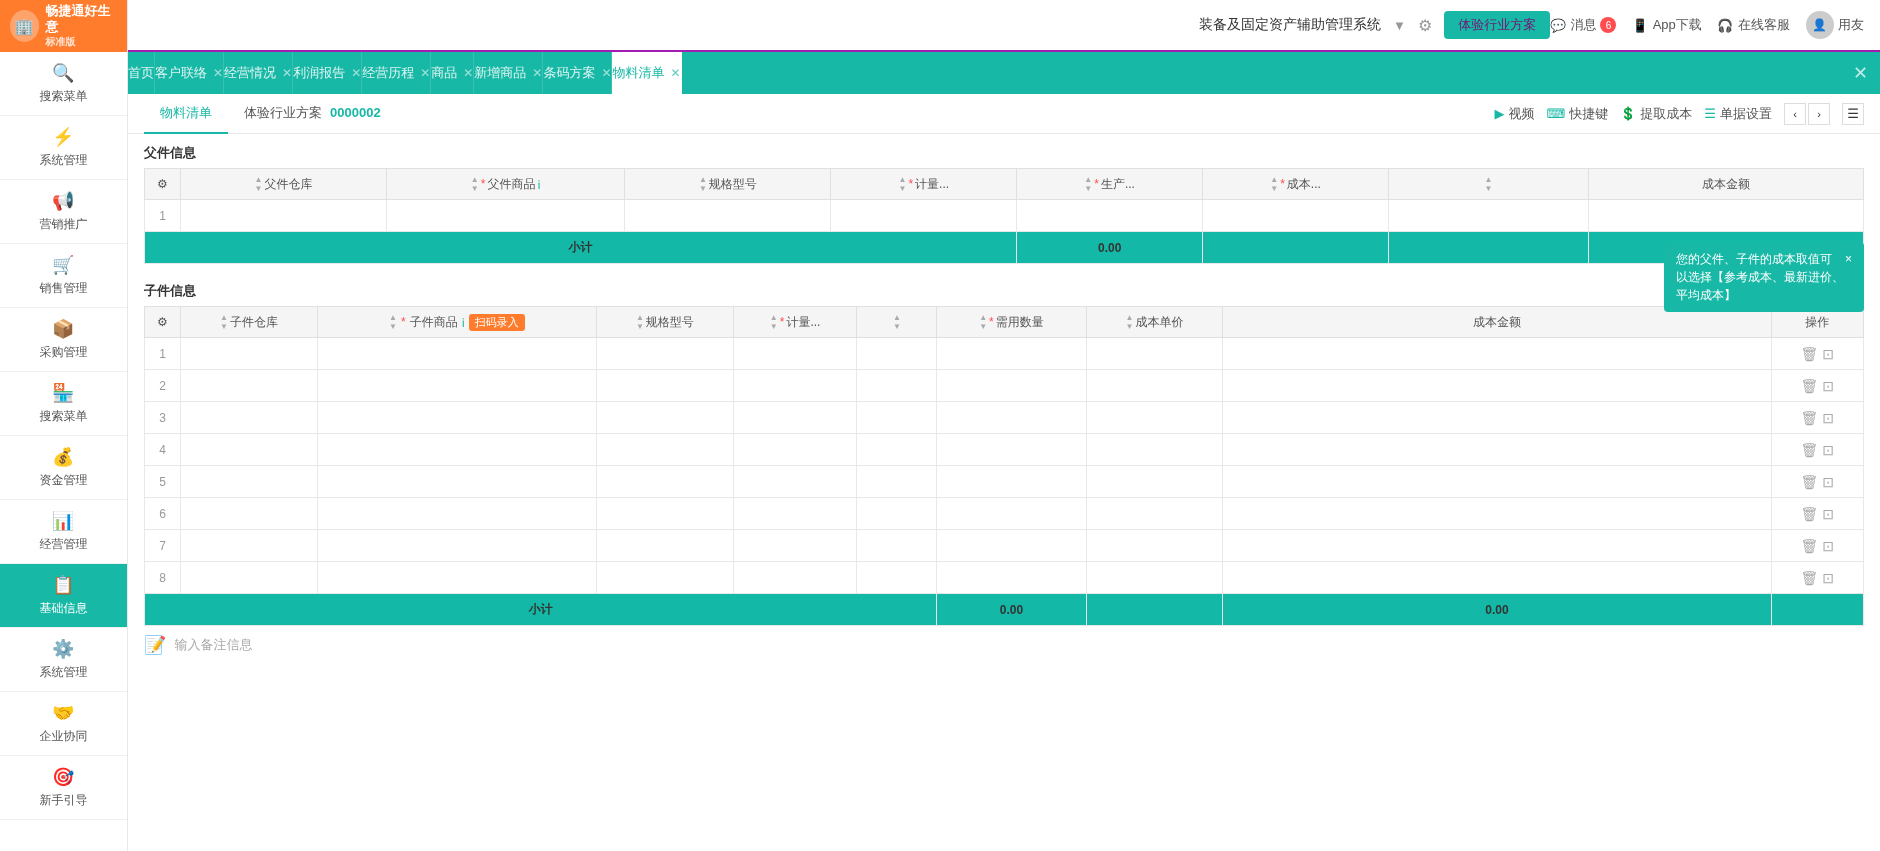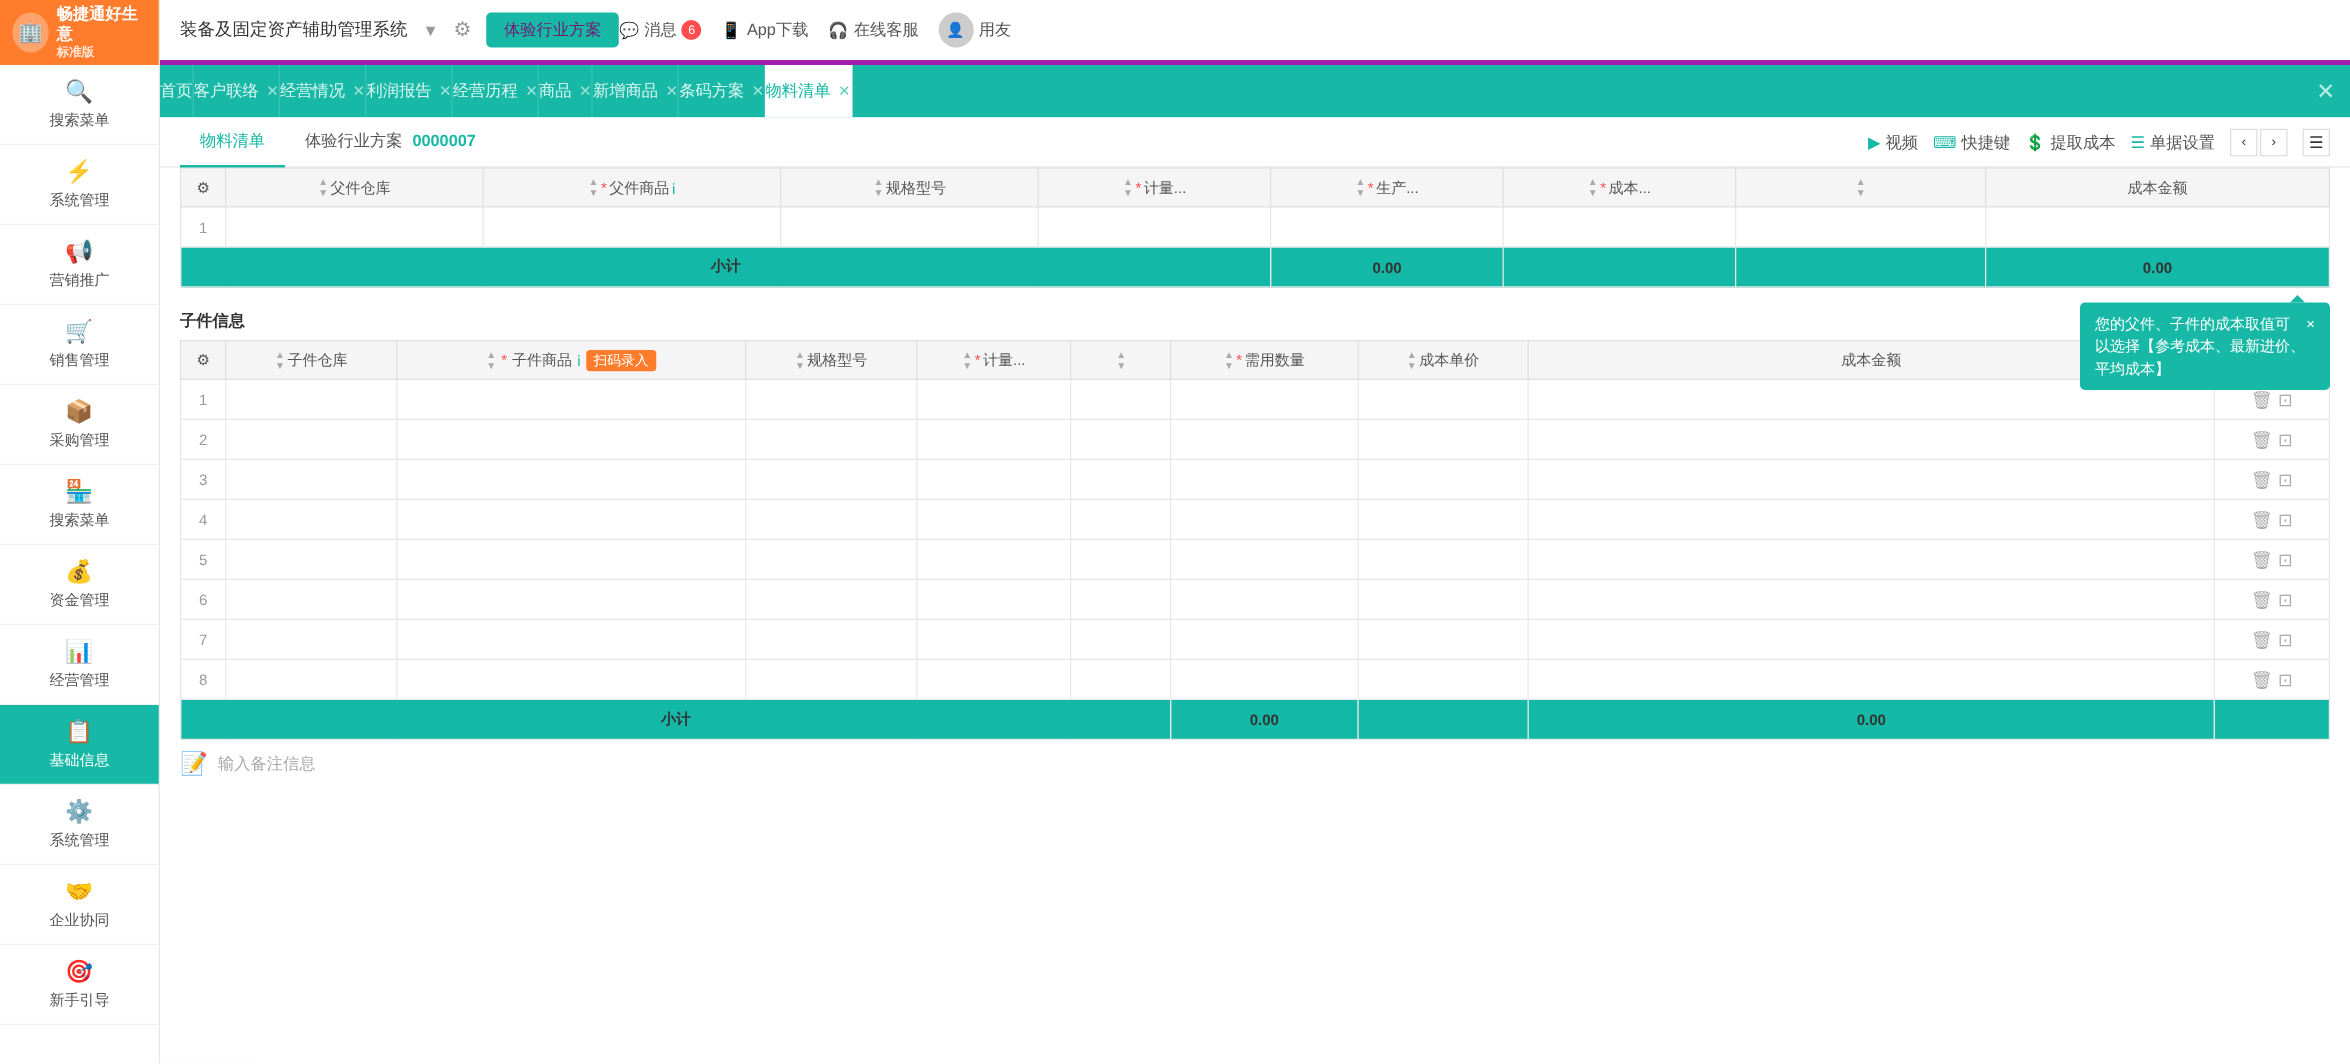--- a/index.html
+++ b/index.html
@@ -53,23 +53,23 @@
       flex-direction: column;
       overflow: hidden;
     }
 
     
     .top-header {
       background: #fff;
       height: 52px;
       display: flex;
       align-items: center;
-      justify-content: flex-start;
+      justify-content: flex-end;
       padding: 0 16px;
-      border-bottom: 4px solid #a21caf;
+      border-bottom: 2px solid #a21caf;
       flex-shrink: 0;
     }
     .header-left { display: flex; align-items: center; gap: 12px; }
     .system-title { font-size: 14px; color: #333; }
     .header-btn-arrow { color: #999; cursor: pointer; }
     .gear-icon { color: #999; cursor: pointer; font-size: 16px; }
     .try-btn {
       background: #17b8a6;
       color: #701a75;
       border: none;
@@ -391,21 +391,21 @@
   <div class="page-content">
     <div class="content-inner content-relative">
 
       <div class="sub-tabs">
         <div class="sub-tabs-left">
           <div class="sub-tab active">
             <span>物料清单</span>
           </div>
           <div class="sub-tab">
             <span>体验行业方案</span>
-            <span class="sub-tab-code">0000007</span>
+            <span class="sub-tab-code">0000002</span>
           </div>
         </div>
         <div class="sub-tabs-right">
           <div class="sub-tabs-right-item">
             <span class="icon">▶</span>
             <span>视频</span>
           </div>
           <div class="sub-tabs-right-item">
             <span class="icon">⌨</span>
             <span>快捷键</span>
@@ -425,20 +425,21 @@
           <div class="layout-icon">☰</div>
         </div>
       </div>
 
       <div class="tooltip-popup">
         <span class="tooltip-close">×</span>
         <span>您的父件、子件的成本取值可以选择【参考成本、最新进价、平均成本】</span>
       </div>
 
       <div class="section">
+        <div class="section-title">父件信息</div>
         <table class="data-table">
           <thead>
             <tr>
               <th class="settings-col">⚙</th>
               <th>
                 <div class="th-sort">
                   <span class="sort-arrows">
                       <span>▲</span>
                       <span>▼</span>
                     </span>

